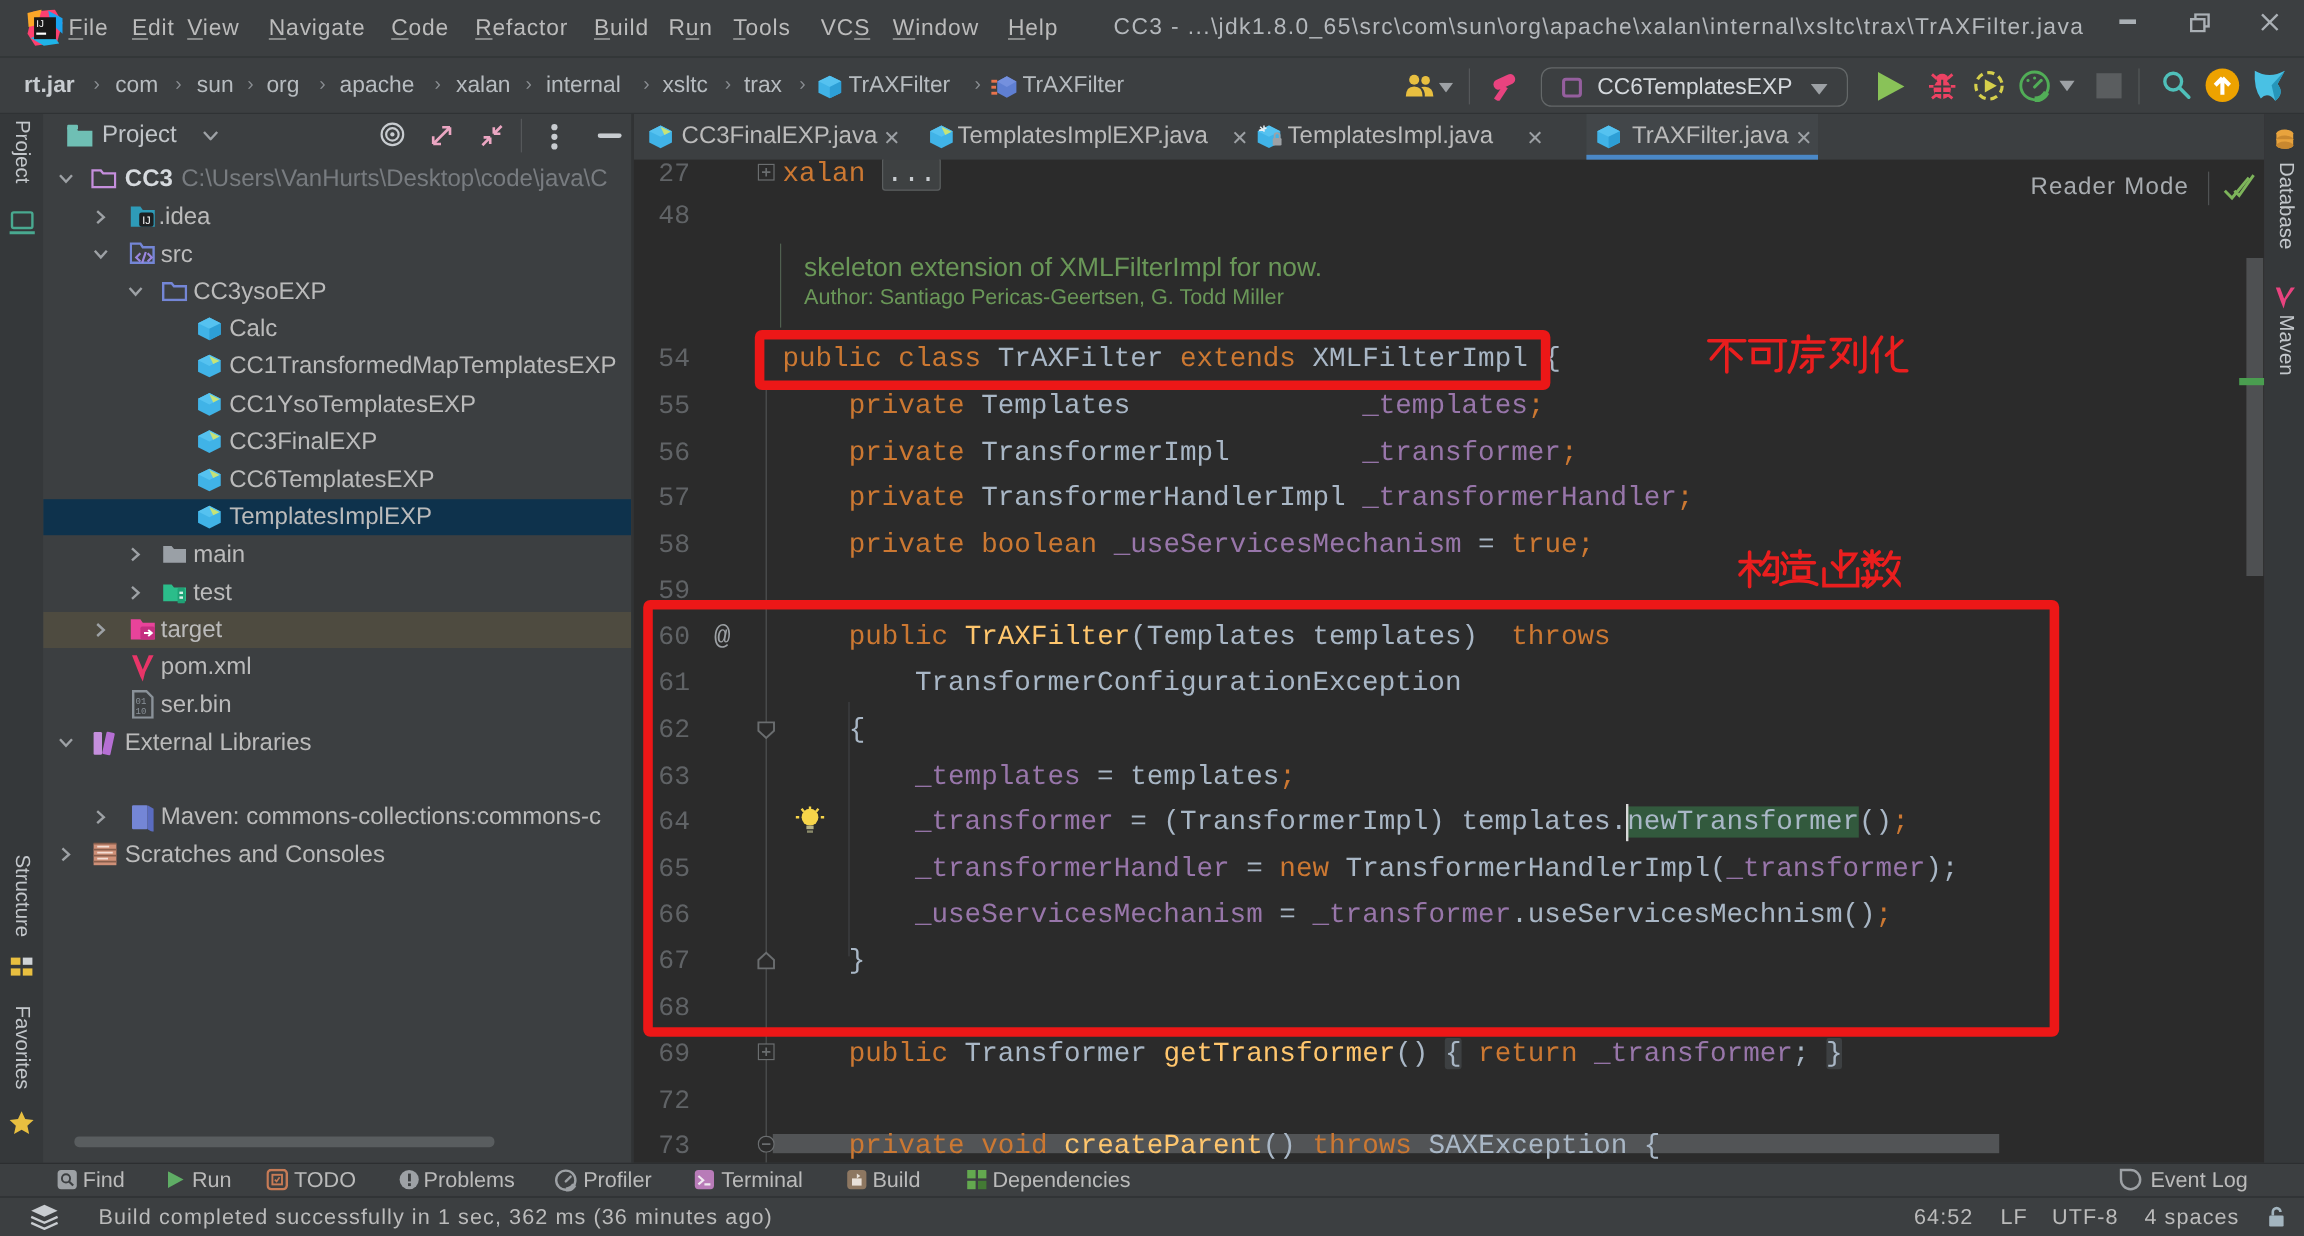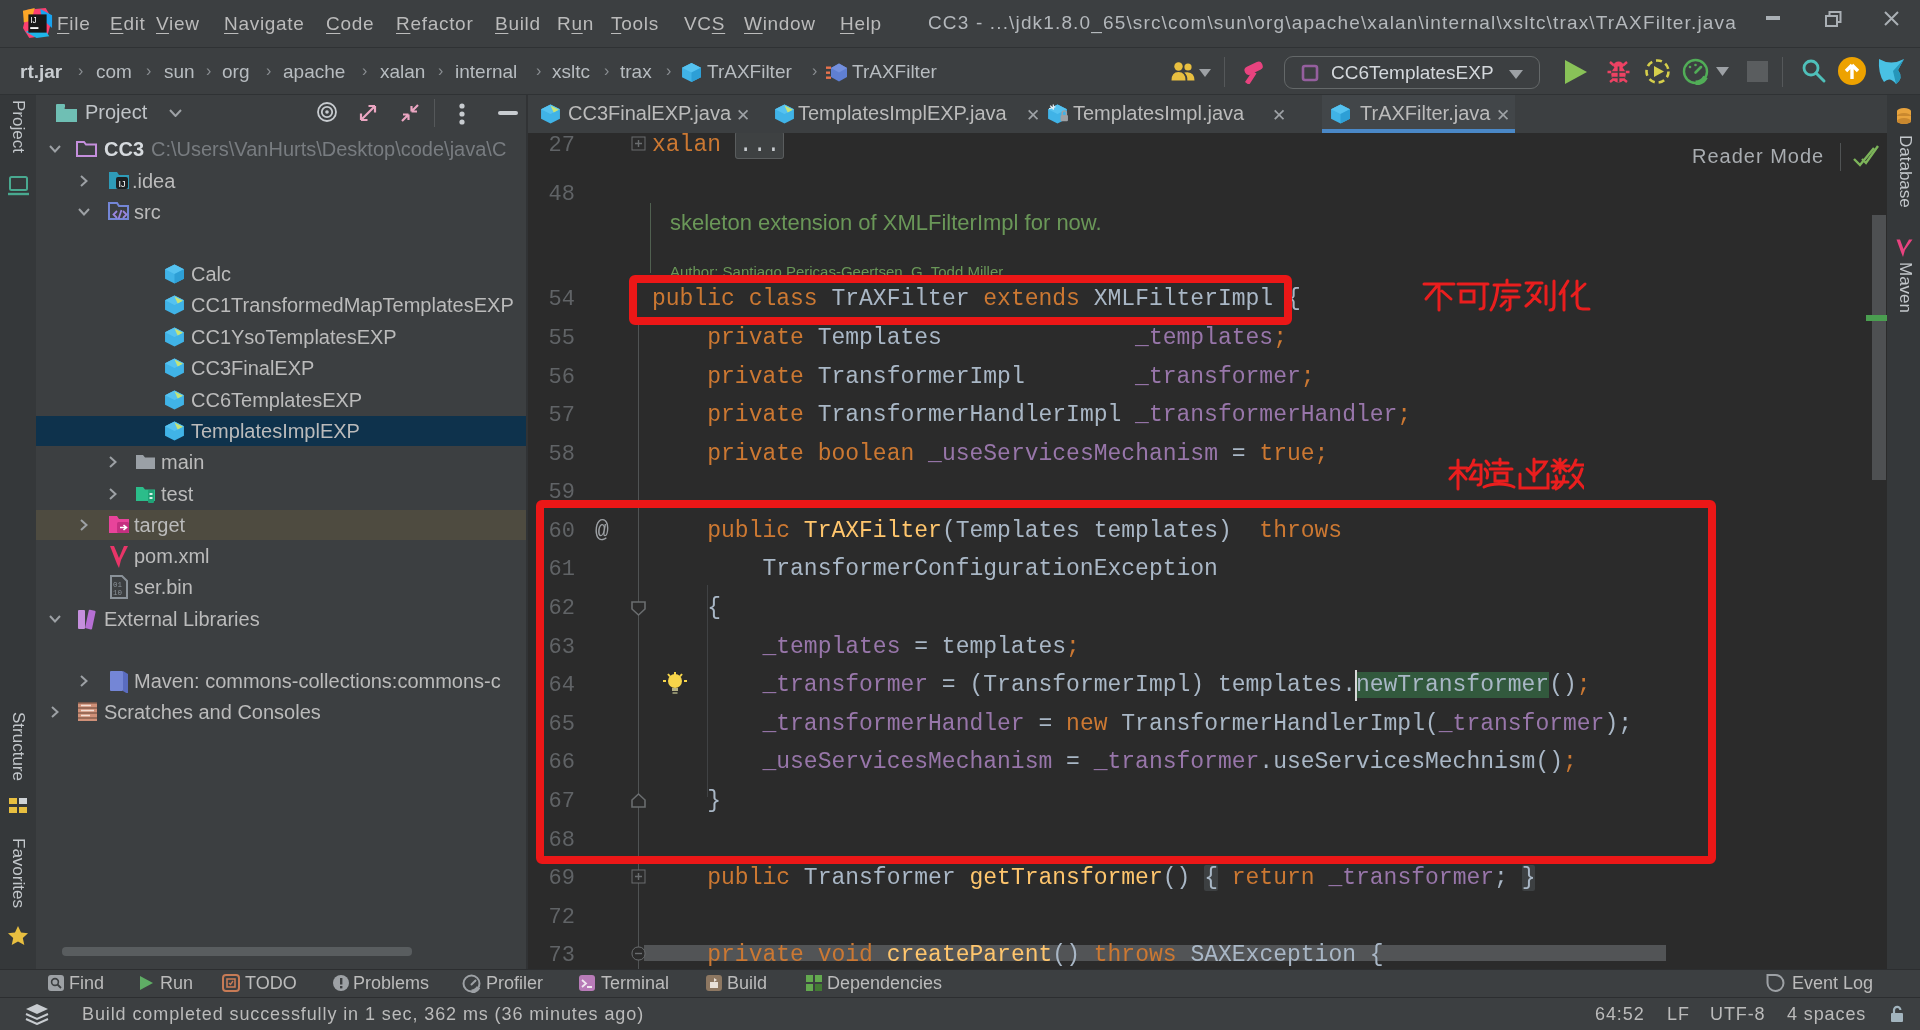--- a/index.html
+++ b/index.html
@@ -253,20 +253,29 @@
   <div class="trow" style="top:102px">
     <svg class="chev" style="left:41px">
         <path d="M2,4 L7,9.5 L12,4" stroke="#9da1a5" stroke-width="2" fill="none"></path>
       </svg>
     <svg class="abs" style="left:72px;top:4px" width="24" height="21" viewBox="0 0 24 21">
         <path d="M1,2 h8 l2,3 h9 v13 h-19 z" fill="none" stroke="#7486d6" stroke-width="2"></path>
         <path d="M9,10 l-3.5,3.5 3.5,3.5 M15,10 l3.5,3.5 -3.5,3.5 M13.5,9 l-3,9" stroke="#9a86e0" stroke-width="1.8" fill="none"></path>
       </svg>
     <span class="tlabel" style="left:98px">src</span>
   </div>
+  <div class="trow" style="top:133px">
+    <svg class="chev" style="left:70px">
+        <path d="M2,4 L7,9.5 L12,4" stroke="#9da1a5" stroke-width="2" fill="none"></path>
+      </svg>
+    <svg class="abs" style="left:99px;top:5px" width="21" height="18" viewBox="0 0 21 18">
+        <path d="M1,3 h7 l2,2.5 h10 v11.5 h-19 z" fill="none" stroke="#7486d6" stroke-width="2"></path>
+      </svg>
+    <span class="tlabel" style="left:125px">CC3ysoEXP</span>
+  </div>
   <div class="trow" style="top:164px">
     <svg class="abs" style="left:128px;top:4px" width="21" height="22" viewBox="0 0 20 20">
         <polygon points="10,1 19,5.5 19,14.5 10,19 1,14.5 1,5.5" fill="#40b3e7"></polygon>
         <polygon points="10,1 19,5.5 10,10 1,5.5" fill="#55c2f0"></polygon>
         <polygon points="10,10 19,5.5 19,14.5 10,19" fill="#2d9fd6"></polygon>
       </svg>
     <span class="tlabel" style="left:155px">Calc</span>
   </div>
   <div class="trow" style="top:195px">
     <svg class="abs" style="left:128px;top:4px" width="21" height="22" viewBox="0 0 20 20">
@@ -393,23 +402,23 @@
 <div class="abs" id="editor">
 
   <div class="abs" style="left:110px;top:224px;width:1px;height:650px;background:#505354"></div>
   <div class="abs" style="left:122px;top:108px;width:1px;height:70px;background:#506050"></div>
   <div class="abs" style="left:179px;top:490px;width:1px;height:212px;background:#404244"></div>
 
   <div class="abs" style="left:116px;top:850px;width:1022px;height:16px;background:#525456"></div>
 
   <div class="lnum" style="top:31px">27</div>
   <div class="codeline" style="left:124px;top:31px"><span class="kw">xalan</span> <span style="background:#3e4142;border:1px solid #5a5d5e;border-radius:3px;padding:0 3px;color:#c8ccd0">...</span></div>
-  <div class="lnum" style="top:80px">48</div>
+  <div class="lnum" style="top:66px">48</div>
   <div class="abs cmt" style="left:142px;top:111px;font-size:22px;line-height:33px">skeleton extension of XMLFilterImpl for now.</div>
-  <div class="abs cmt" style="left:142px;top:160px;font-size:15px;line-height:33px">Author: Santiago Pericas-Geertsen, G. Todd Miller</div>
+  <div class="abs cmt" style="left:142px;top:136px;font-size:18px;line-height:33px">Author: Santiago Pericas-Geertsen, G. Todd Miller</div>
   <div class="lnum" style="top:185px">54</div>
   <div class="codeline" style="left:124px;top:185px"><span class="kw">public</span> <span class="kw">class</span> TrAXFilter <span class="kw">extends</span> XMLFilterImpl {</div>
   <div class="lnum" style="top:224px">55</div>
   <div class="codeline" style="left:124px;top:224px">    <span class="kw">private</span> Templates              <span class="fld">_templates</span><span class="kw">;</span></div>
   <div class="lnum" style="top:263px">56</div>
   <div class="codeline" style="left:124px;top:263px">    <span class="kw">private</span> TransformerImpl        <span class="fld">_transformer</span><span class="kw">;</span></div>
   <div class="lnum" style="top:301px">57</div>
   <div class="codeline" style="left:124px;top:301px">    <span class="kw">private</span> TransformerHandlerImpl <span class="fld">_transformerHandler</span><span class="kw">;</span></div>
   <div class="lnum" style="top:340px">58</div>
   <div class="codeline" style="left:124px;top:340px">    <span class="kw">private</span> <span class="kw">boolean</span> <span class="fld">_useServicesMechanism</span> = <span class="kw">true;</span></div>

